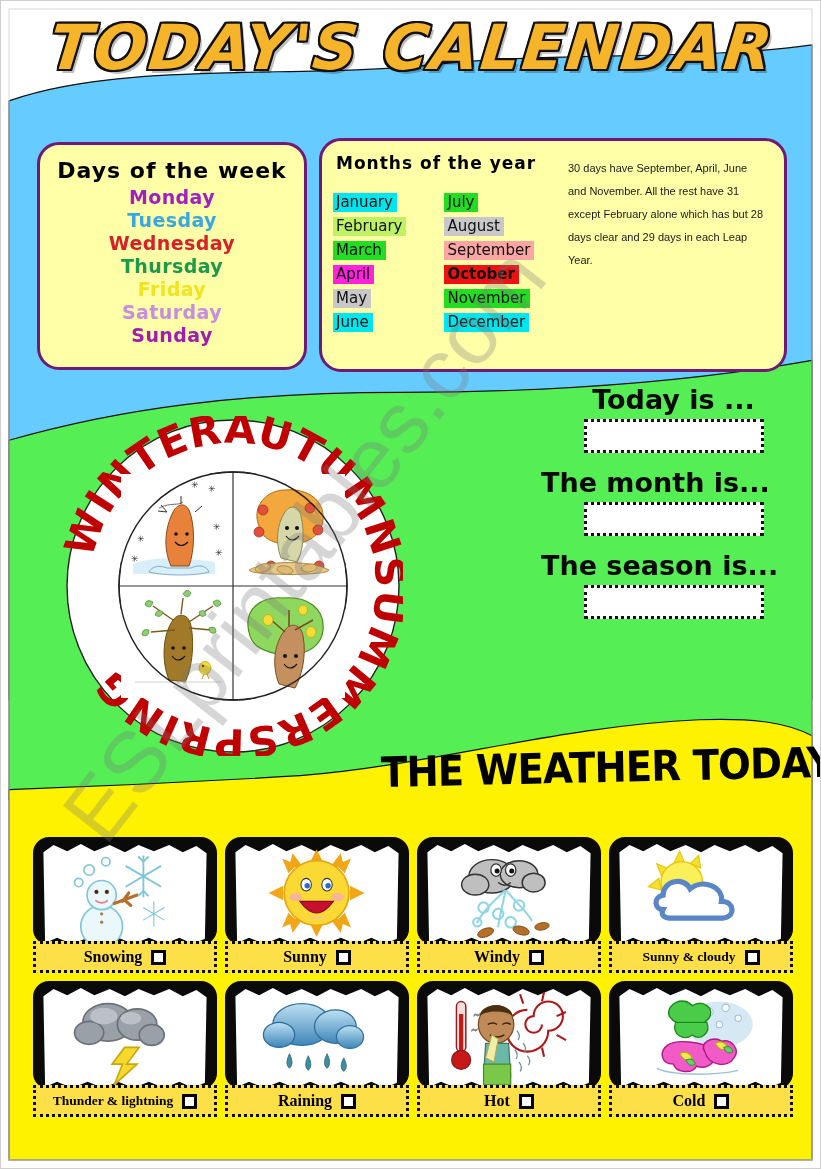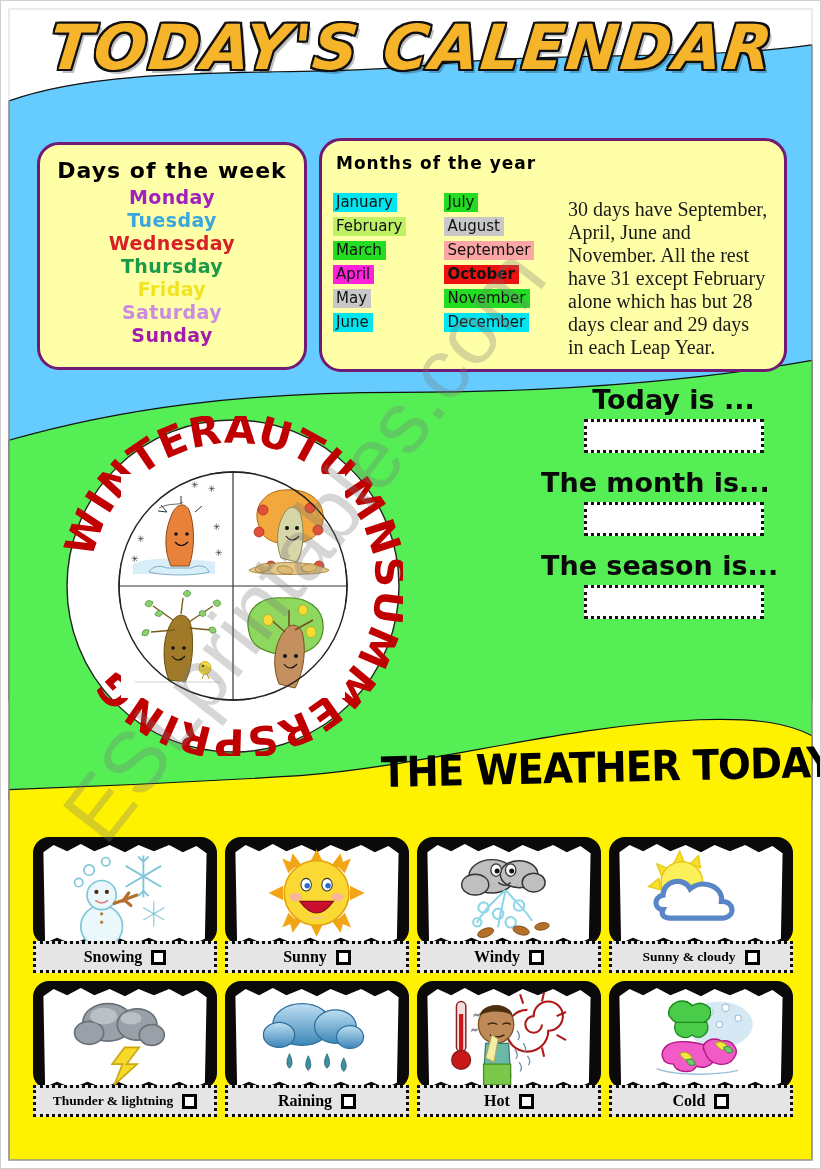--- a/index.html
+++ b/index.html
@@ -99,25 +99,24 @@
     padding: 1px 4px 1px 3px;
     align-self: flex-start;
     white-space: nowrap;
   }
 
   
   #rhyme {
     position: absolute;
     left: 246px; top: 16px;
     width: 200px;
-    font-family: Liberation Serif, serif;
-    font-size: 20px;
+    font-family: Liberation Sans, sans-serif;
+    font-size: 11px;
     line-height: 23px;
     color: #1a1a1a;
-    margin-top: 41px;
   }
 
   
   #seasons-wheel {
     position: absolute;
     left: 62px; top: 415px;
     width: 340px; height: 340px;
   }
   #seasons-wheel svg { display:block; width:100%; height:100%; }
 
@@ -185,21 +184,21 @@
   .wcard-paper svg { display:block; width:100%; height:100%; }
   .wcard-art {
     position: absolute;
     left: 12px; top: 8px; right: 12px; bottom: 4px;
     display: flex; align-items: center; justify-content: center;
   }
   .wcard-art svg { display:block; max-width: 100%; max-height: 100%; }
   .wcard-label {
     position: relative;
     margin-top: -4px;
-    background: #e5e5e5;
+    background: #fde047;
     border: 3px dotted #0a0a0a;
     height: 32px;
     display: flex;
     align-items: center;
     justify-content: center;
     gap: 9px;
     box-sizing: border-box;
     z-index: 3;
   }
   .wcard-label-text {

